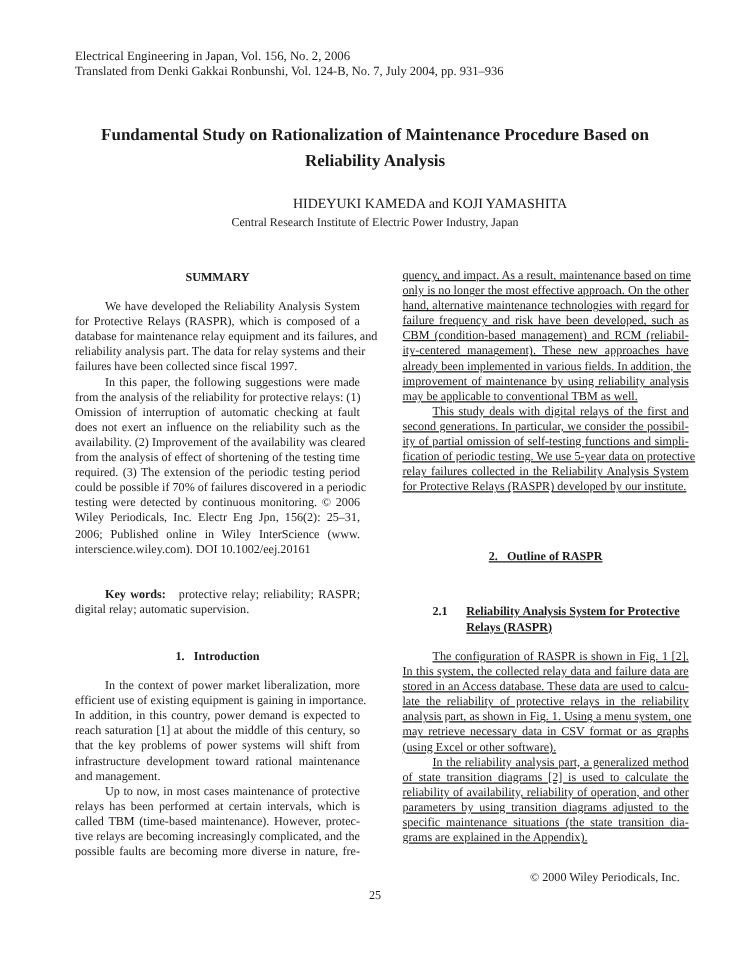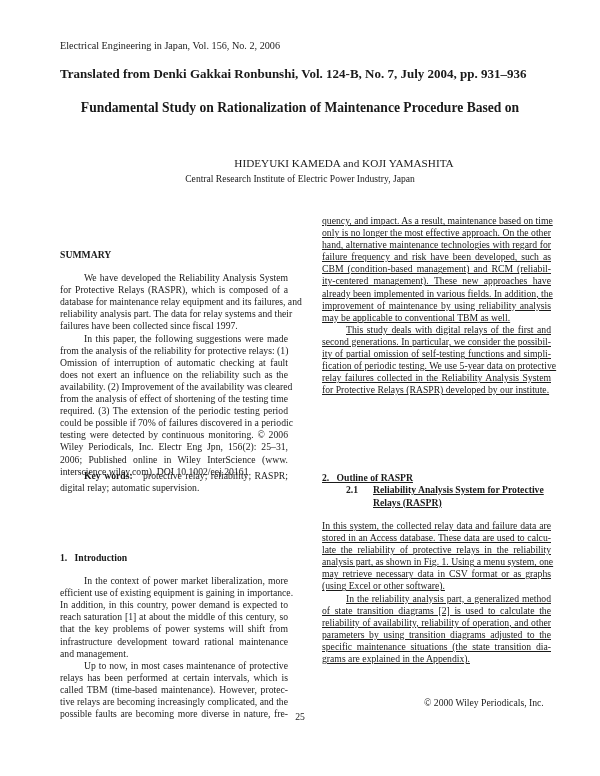--- a/index.html
+++ b/index.html
@@ -1,43 +1,44 @@
 <!DOCTYPE html>
 <html><head>
   <meta charset="utf-8">
   <style>
     html, body { margin: 0; padding: 0; background: #ffffff; }
     body { width: 600px; height: 776px; position: relative; overflow: hidden;
            font-family: "Liberation Serif", "DejaVu Serif", serif; color: #1a1a1a; }
     .abs { position: absolute; white-space: nowrap; }
     .journal { left: 60px; top: 40px; font-size: 10.2px; }
-    .translated { left: 60px; top: 66px; font-size: 13px; font-weight: bold; }
+    .translated { left: 60px; top: 52px; font-size: 10px; }
     .title { left: 0; width: 600px; text-align: center; font-weight: bold; font-size: 13.6px; line-height: 21px; top: 97px; white-space: normal; }
     .authors { left: 0; width: 600px; text-align: center; top: 157px; font-size: 11.2px; padding-left: 44px; }
     .affil { left: 0; width: 600px; text-align: center; top: 173px; font-size: 9.6px; }
     .col { position: absolute; font-size: 9.7px; line-height: 12.1px; }
     .col .ln { display: block; height: 12.1px; white-space: nowrap; text-align: justify; text-align-last: justify; }
     .col .ln.last { text-align-last: left; }
     .col .ln.ind { padding-left: 24px; }
     .left { left: 60px; width: 228px; }
     .right { left: 322px; width: 229px; text-decoration: underline; }
-    .heading { font-weight: bold; font-size: 9.7px; display: block; margin-top: 32px; }
+    .heading { font-weight: bold; font-size: 9.7px; text-align: center; display: block; }
     .kw-label { font-weight: bold; }
     .subhead { font-weight: bold; font-size: 9.7px; line-height: 12.5px; }
     .copyright { font-size: 9.7px; }
     .pagenum { font-size: 9.7px; left: 0; width: 600px; text-align: center; top: 711px; }
   </style>
 </head>
 <body>
 
 <div class="abs journal">Electrical Engineering in Japan, Vol. 156, No. 2, 2006</div>
 <div class="abs translated">Translated from Denki Gakkai Ronbunshi, Vol. 124-B, No. 7, July 2004, pp. 931–936</div>
 
 <div class="abs title">
   <div>Fundamental Study on Rationalization of Maintenance Procedure Based on</div>
+  <div>Reliability Analysis</div>
 </div>
 
 <div class="abs authors">HIDEYUKI KAMEDA and KOJI YAMASHITA</div>
 <div class="abs affil">Central Research Institute of Electric Power Industry, Japan</div>
 
 <div class="col left" style="top:217px;">
   <span class="heading">SUMMARY</span>
   <span class="ln" style="height:11px"></span>
   <span class="ln ind">We have developed the Reliability Analysis System</span>
   <span class="ln">for Protective Relays (RASPR), which is composed of a</span>
@@ -109,20 +110,21 @@
   <div class="subhead" style="padding-left:24px; position:relative;">
     <span style="position:absolute; left:24px;">2.1</span>
     <div style="padding-left:27px;">
       <div>Reliability Analysis System for Protective</div>
       <div>Relays (RASPR)</div>
     </div>
   </div>
 </div>
 
 <div class="col right" style="top:520px;">
+  <span class="ln ind">The configuration of RASPR is shown in Fig. 1 [2].</span>
   <span class="ln">In this system, the collected relay data and failure data are</span>
   <span class="ln">stored in an Access database. These data are used to calcu-</span>
   <span class="ln">late the reliability of protective relays in the reliability</span>
   <span class="ln">analysis part, as shown in Fig. 1. Using a menu system, one</span>
   <span class="ln">may retrieve necessary data in CSV format or as graphs</span>
   <span class="ln last">(using Excel or other software).</span>
   <span class="ln ind">In the reliability analysis part, a generalized method</span>
   <span class="ln">of state transition diagrams [2] is used to calculate the</span>
   <span class="ln">reliability of availability, reliability of operation, and other</span>
   <span class="ln">parameters by using transition diagrams adjusted to the</span>

